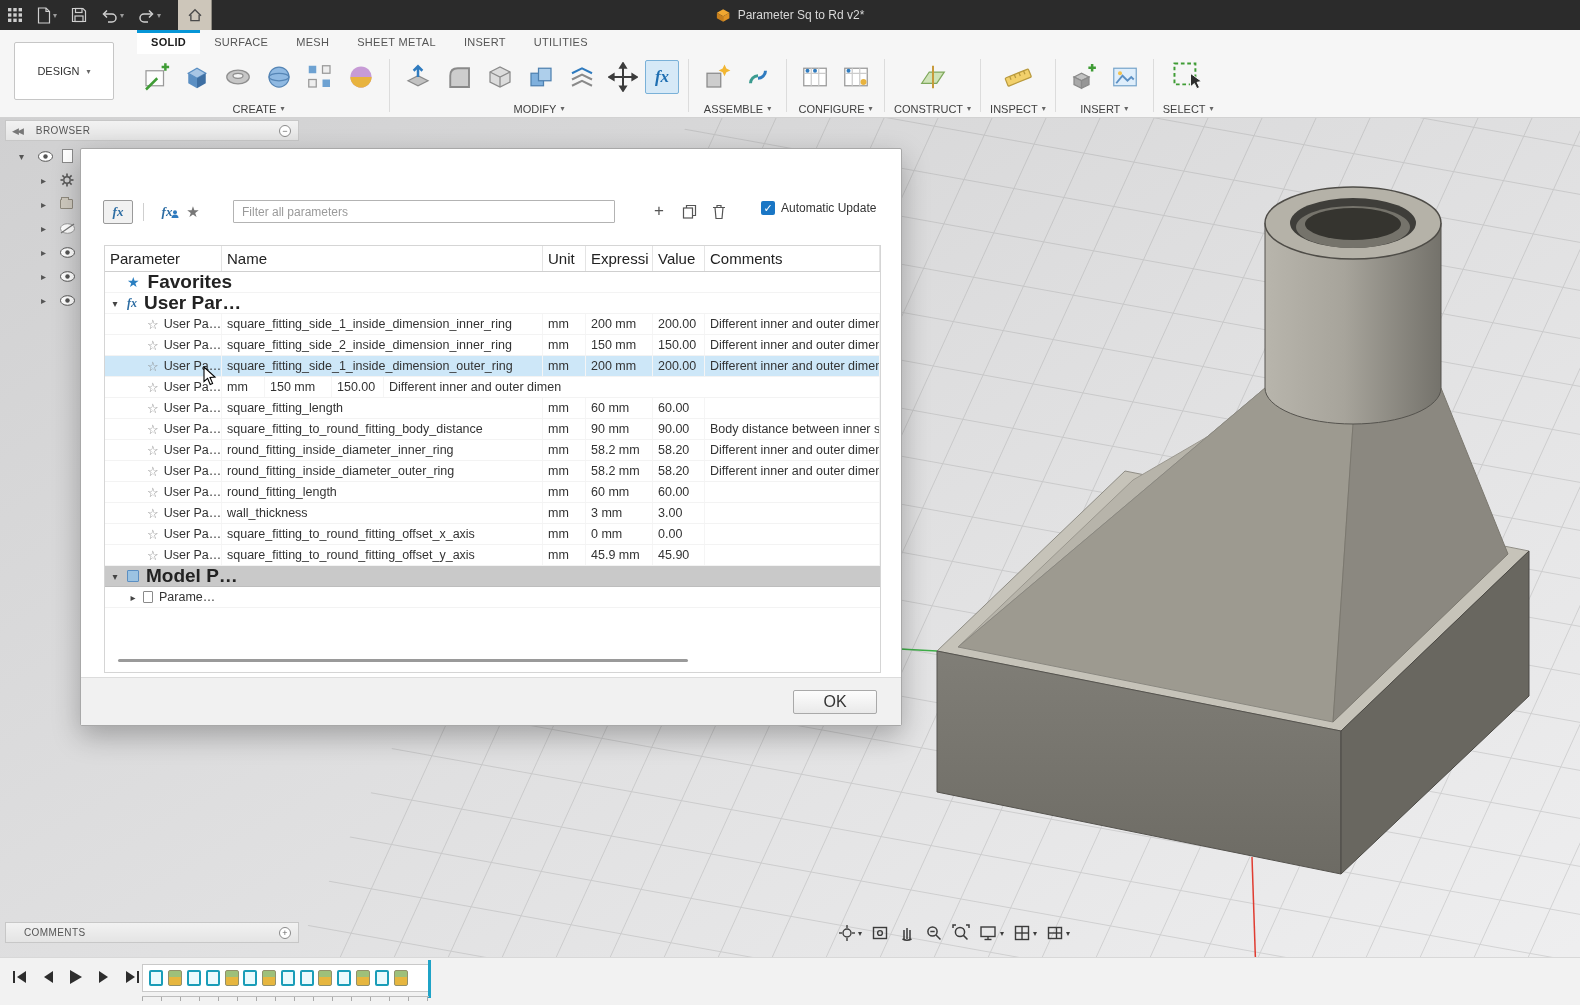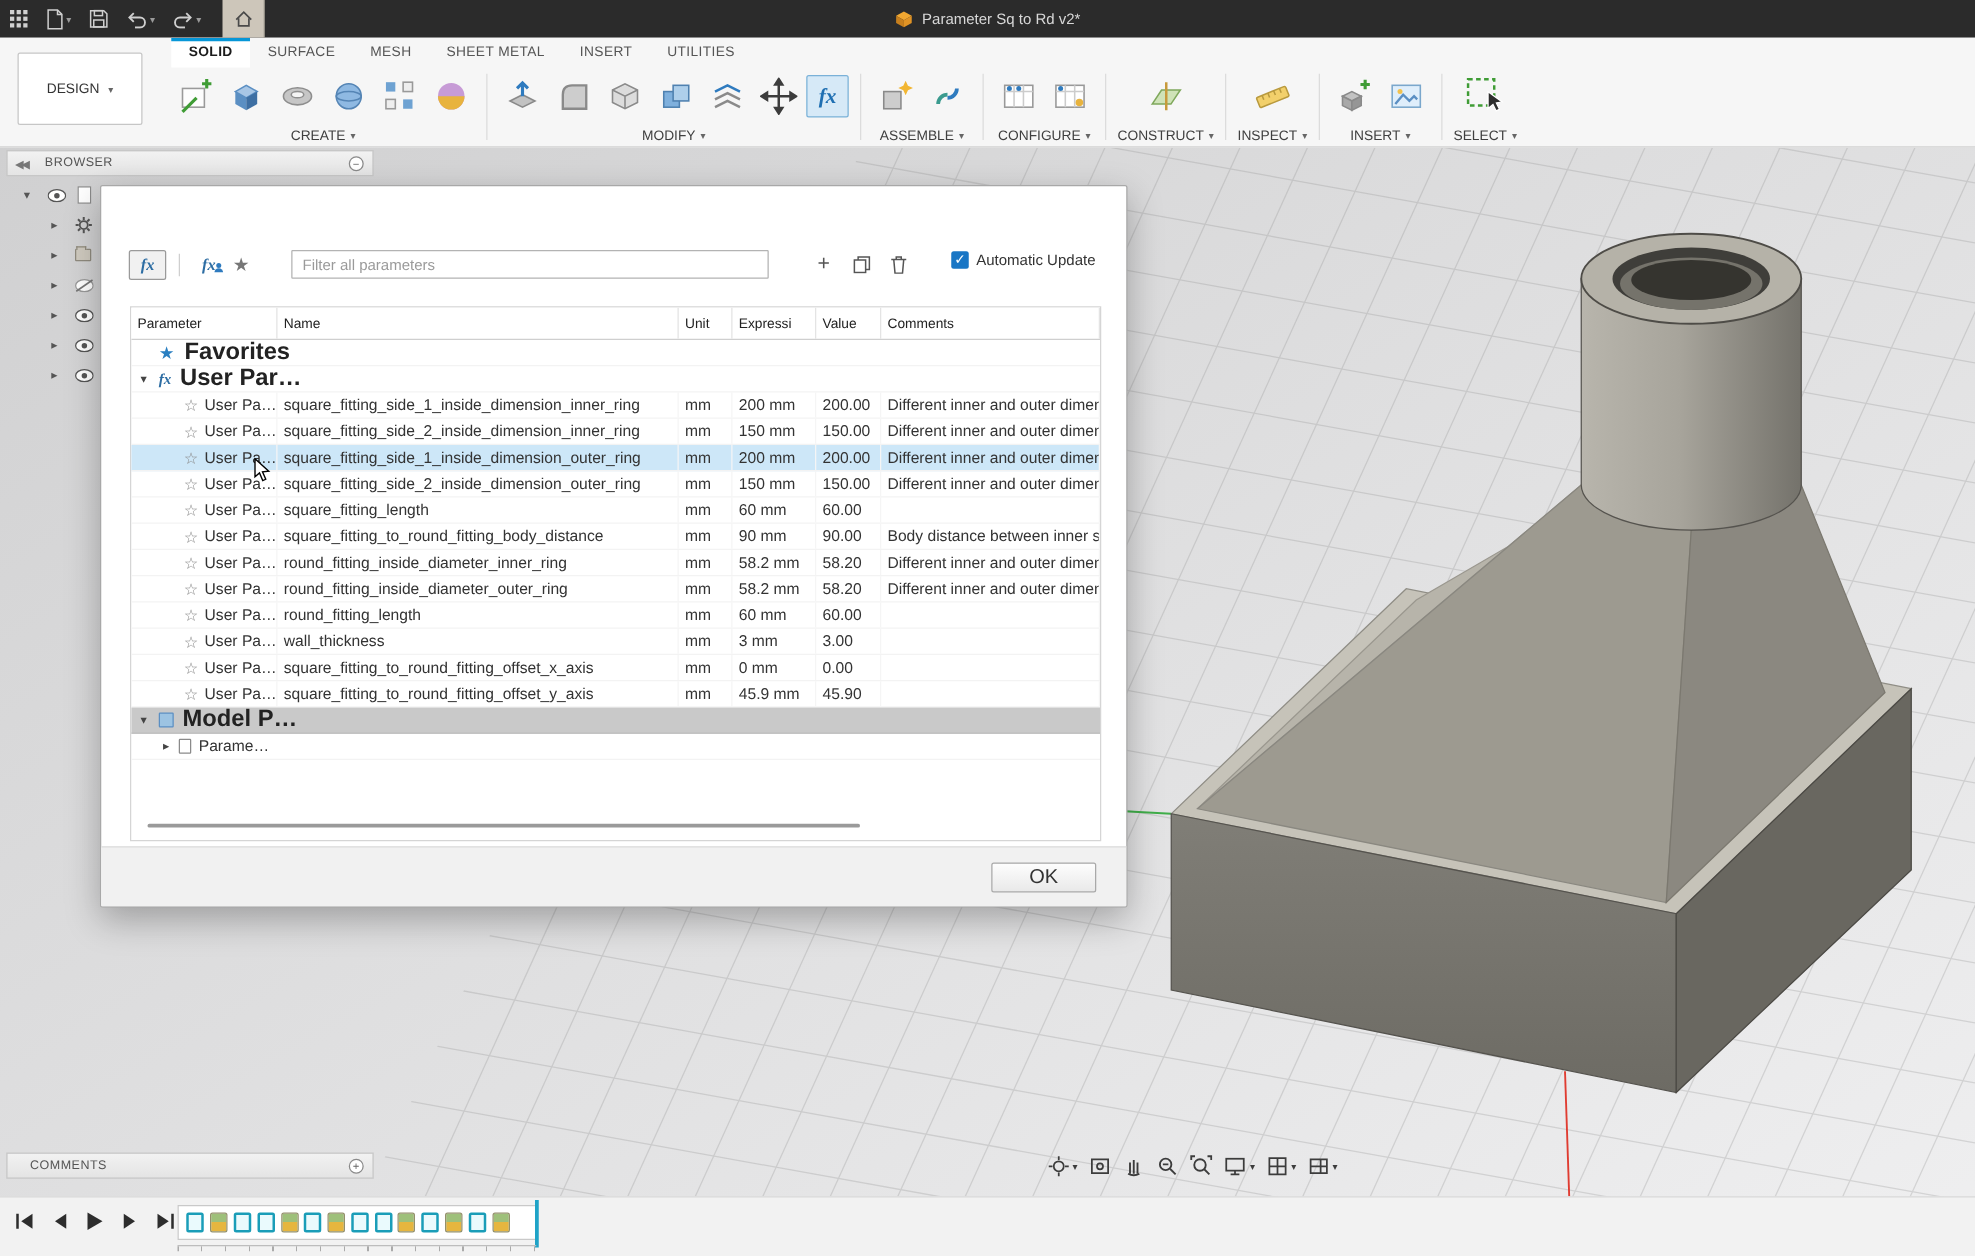--- a/index.html
+++ b/index.html
@@ -55,21 +55,21 @@
 .fxg{font-style:italic;font-weight:bold;color:#2d6da3;font-size:13px;font-family:"Liberation Serif",serif}
 .vdiv{width:1px;height:18px;background:#cfcfcf;margin:0 10px}
 .toolico{width:26px;display:flex;align-items:center;justify-content:center;position:relative}
 .staro{color:#777;font-size:15px}
 .filter{position:absolute;left:152px;top:1px;width:382px;height:23px;border:1px solid #b3b3b3;font-size:12px;padding:0 8px;color:#333;border-radius:1px}
 .filter::placeholder{color:#9a9a9a}
 .r-ico{position:absolute;top:0;height:24px;display:flex;align-items:center;justify-content:center;width:24px;color:#555}
 .aupd{position:absolute;left:680px;top:2px;display:flex;align-items:center;gap:6px;font-size:12px;color:#333}
 .chk{width:14px;height:14px;background:#1976c5;border-radius:2px;color:#fff;font-size:11px;line-height:14px;text-align:center}
 .ptable{position:absolute;left:23px;top:96px;width:777px;height:428px;border:1px solid #d5d5d5;font-size:12.5px;color:#333;overflow:hidden}
-.phead{display:flex;height:26px;border-bottom:1px solid #cfcfcf;align-items:center;font-size:11px;color:#222;background:#fff}
+.phead{display:flex;height:26px;border-bottom:1px solid #cfcfcf;align-items:center;font-size:15px;color:#222;background:#fff}
 .phead .hc{padding-left:5px;border-right:1px solid #e4e4e4;height:100%;display:flex;align-items:center;white-space:nowrap;overflow:hidden}
 .c1{width:117px}.c2{width:321px}.c3{width:43px}.c4{width:67px}.c5{width:52px}.c6{flex:1}
 .grow{height:21px;display:flex;align-items:center;border-bottom:1px solid #f3f3f3}
 .grow .bold{font-weight:bold;font-size:19px;color:#222}
 .bluestar{color:#2a7fc1;font-size:14px}
 .chev{color:#444;font-size:10px;width:12px;text-align:center}
 .minicube{width:12px;height:12px;background:#9cc3e2;border:1px solid #5b8fc3;border-radius:1px}
 .minidoc{width:10px;height:12px;background:#fff;border:1px solid #8a8a8a;border-radius:1px}
 .modelrow{background:#c9c9c9;border-bottom:1px solid #bdbdbd}
 .prow{height:21px;display:flex;align-items:stretch;border-bottom:1px solid #f3f3f3}
@@ -781,23 +781,20 @@
             </span>
             <span class="cell c6">
               <span class="t">Different inner and outer dimen</span>
             </span>
           </div>
           <div class="prow">
             <span class="cell c1">
               <span class="star">☆</span>
               <span class="t">User Pa…</span>
             </span>
-            <span class="cell c2">
-              <span class="t">square_fitting_side_2_inside_dimension_outer_ring</span>
-            </span>
             <span class="cell c3">
               <span class="t">mm</span>
             </span>
             <span class="cell c4">
               <span class="t">150 mm</span>
             </span>
             <span class="cell c5">
               <span class="t">150.00</span>
             </span>
             <span class="cell c6">

